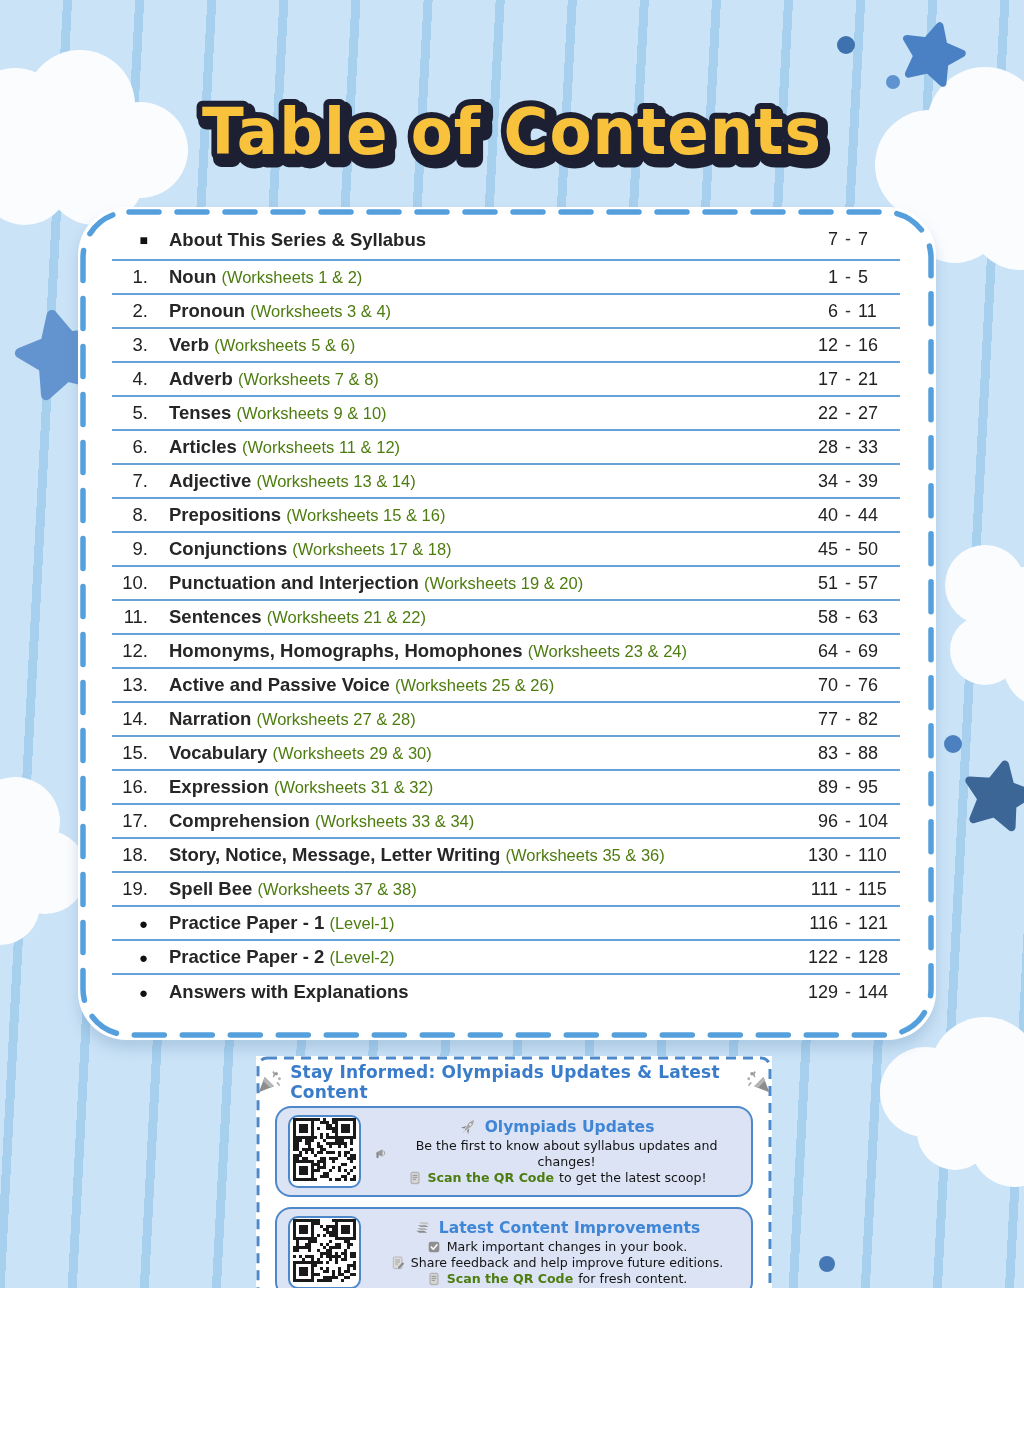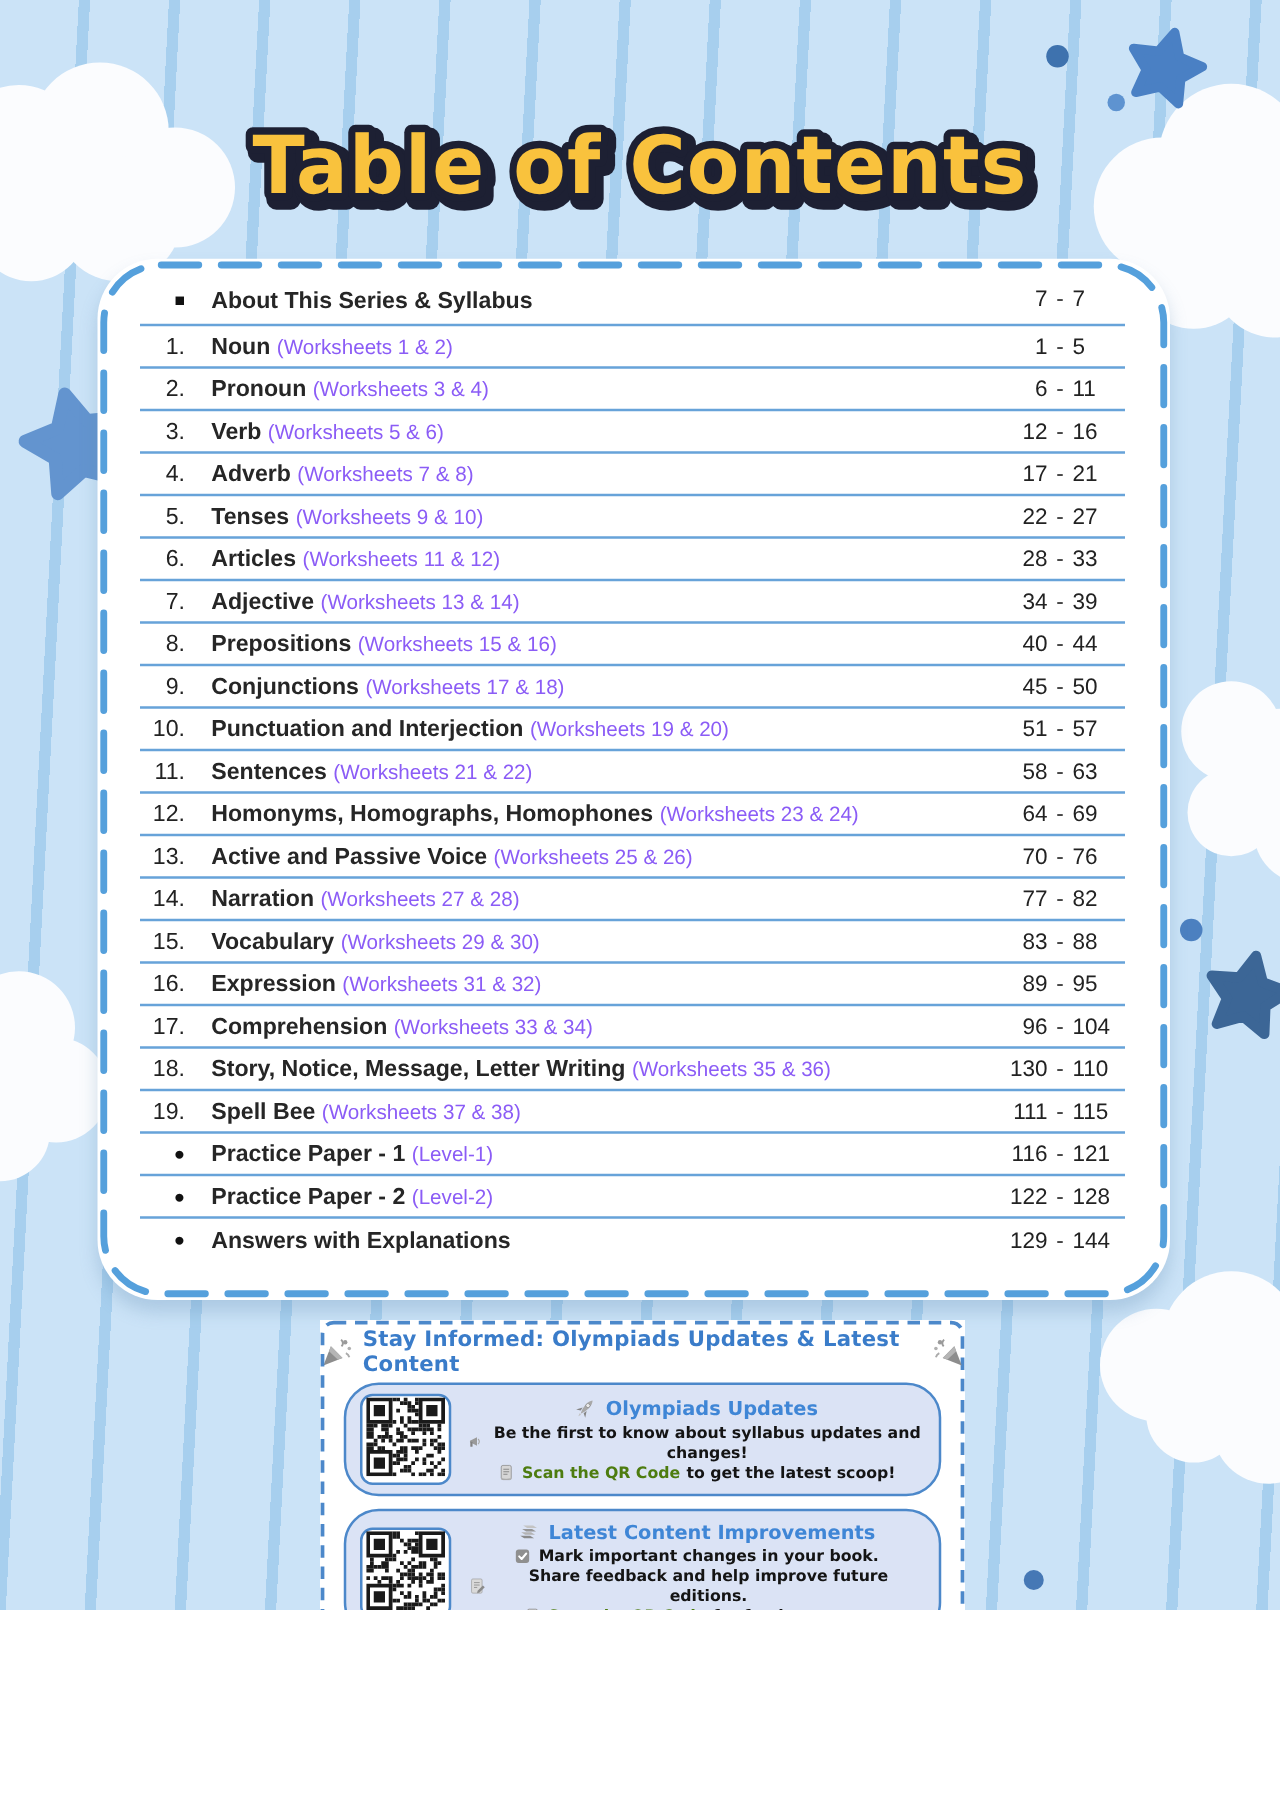--- a/index.html
+++ b/index.html
@@ -21,42 +21,42 @@
   border-radius:48px;box-shadow:0 9px 14px rgba(95,135,175,.28)}
 .toc-border{position:absolute;left:0;top:0}
 .toc-rows{position:absolute;left:34px;right:36px;top:13px}
 .toc-row{display:flex;align-items:center;height:34px;border-bottom:2px solid #67a3d9}
 .toc-row:first-child{height:41px}
 .toc-row:last-child{border-bottom:none}
 .toc-mk{flex:0 0 36px;text-align:right;font-size:18.5px;color:#222}
 .toc-mk.sym-sq{font-size:14px;color:#111}
 .toc-mk.sym-dot{font-size:15px;color:#111}
 .toc-title{flex:1 1 auto;padding-left:21px;font-size:18.5px;font-weight:700;color:#262626;white-space:nowrap;overflow:hidden}
-.toc-detail{font-size:16.5px;font-weight:400;color:#8b5cf6}
+.toc-detail{font-size:16.5px;font-weight:400;color:#4d7c0f}
 .toc-range{flex:0 0 auto;display:flex;font-size:18px;color:#222}
 .toc-range .p1{width:40px;text-align:right}
 .toc-range .pd{width:20px;text-align:center;color:#333}
 .toc-range .p2{width:42px;text-align:left}
 
 
 .info-panel{position:absolute;left:256px;top:1056px;width:516px;height:285px;background:#fff;
   font-family:"DejaVu Sans",sans-serif}
 .panel-border{position:absolute;left:0;top:0}
 .info-header{display:flex;align-items:center;justify-content:center;gap:8px;margin-top:9px;height:34px}
 .info-header-text{font-size:17px;font-weight:800;color:#3a7cc9;letter-spacing:.2px}
 .info-card{display:flex;align-items:center;gap:13px;margin:7px 19px 0 19px;background:#dbe3f5;
-  border:2.5px solid #4c88ca;border-radius:28px;padding:7px 12px 7px 11px}
+  border:2.5px solid #4c88ca;border-radius:16px;padding:7px 12px 7px 11px}
 .info-card.c2{margin-top:10px}
 .qr-wrap{flex:0 0 auto;width:73px;height:73px;background:#fff;border:2.5px solid #4c88ca;border-radius:10px;
   display:flex;align-items:center;justify-content:center}
 .card-body{flex:1 1 auto;text-align:center}
 .card-title-row{display:flex;align-items:center;justify-content:center;gap:7px;margin-bottom:2px}
 .card-title{font-size:15.5px;font-weight:800;color:#3f86d6}
 .card-line{display:flex;align-items:center;justify-content:center;gap:5px;font-size:12.6px;line-height:16px;color:#141414}
-.seg{font-weight:700}
+.seg{font-weight:400}
 .seg-b{font-weight:700;color:#4d7c0f}
 .info-footer{display:flex;align-items:center;justify-content:center;gap:9px;margin-top:9px}
 .info-footer-text{font-size:10px;font-weight:800;color:#101010}
 
 .ic{display:inline-flex;width:16px;height:16px}
 .ic svg{width:100%;height:100%}
 .ic.t{width:19px;height:19px}
 .ic.big{width:30px;height:30px}
 .ic.flip{transform:scaleX(-1)}
 .ic.med{width:22px;height:22px}

